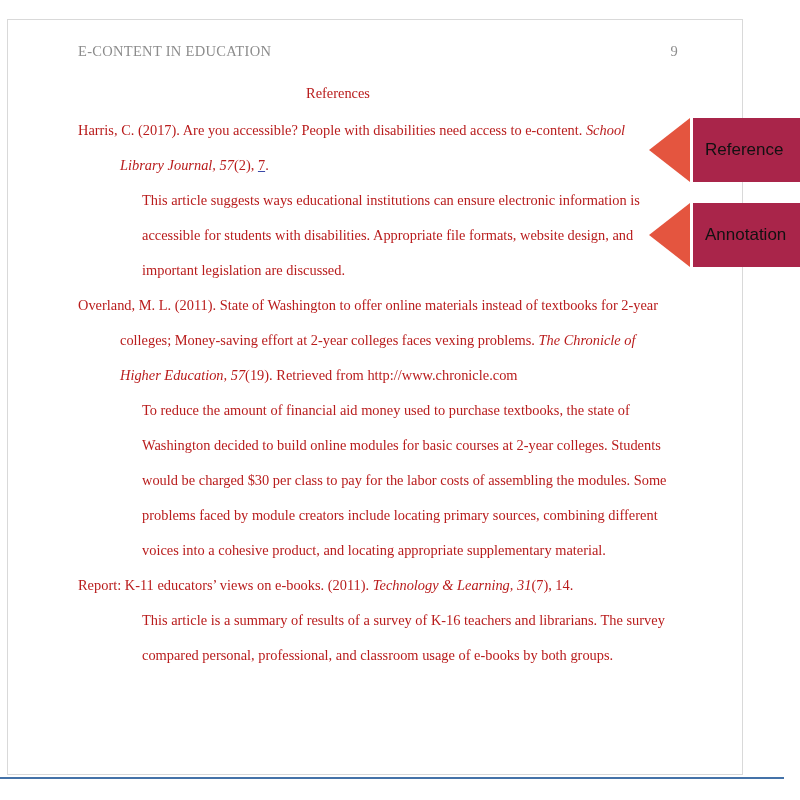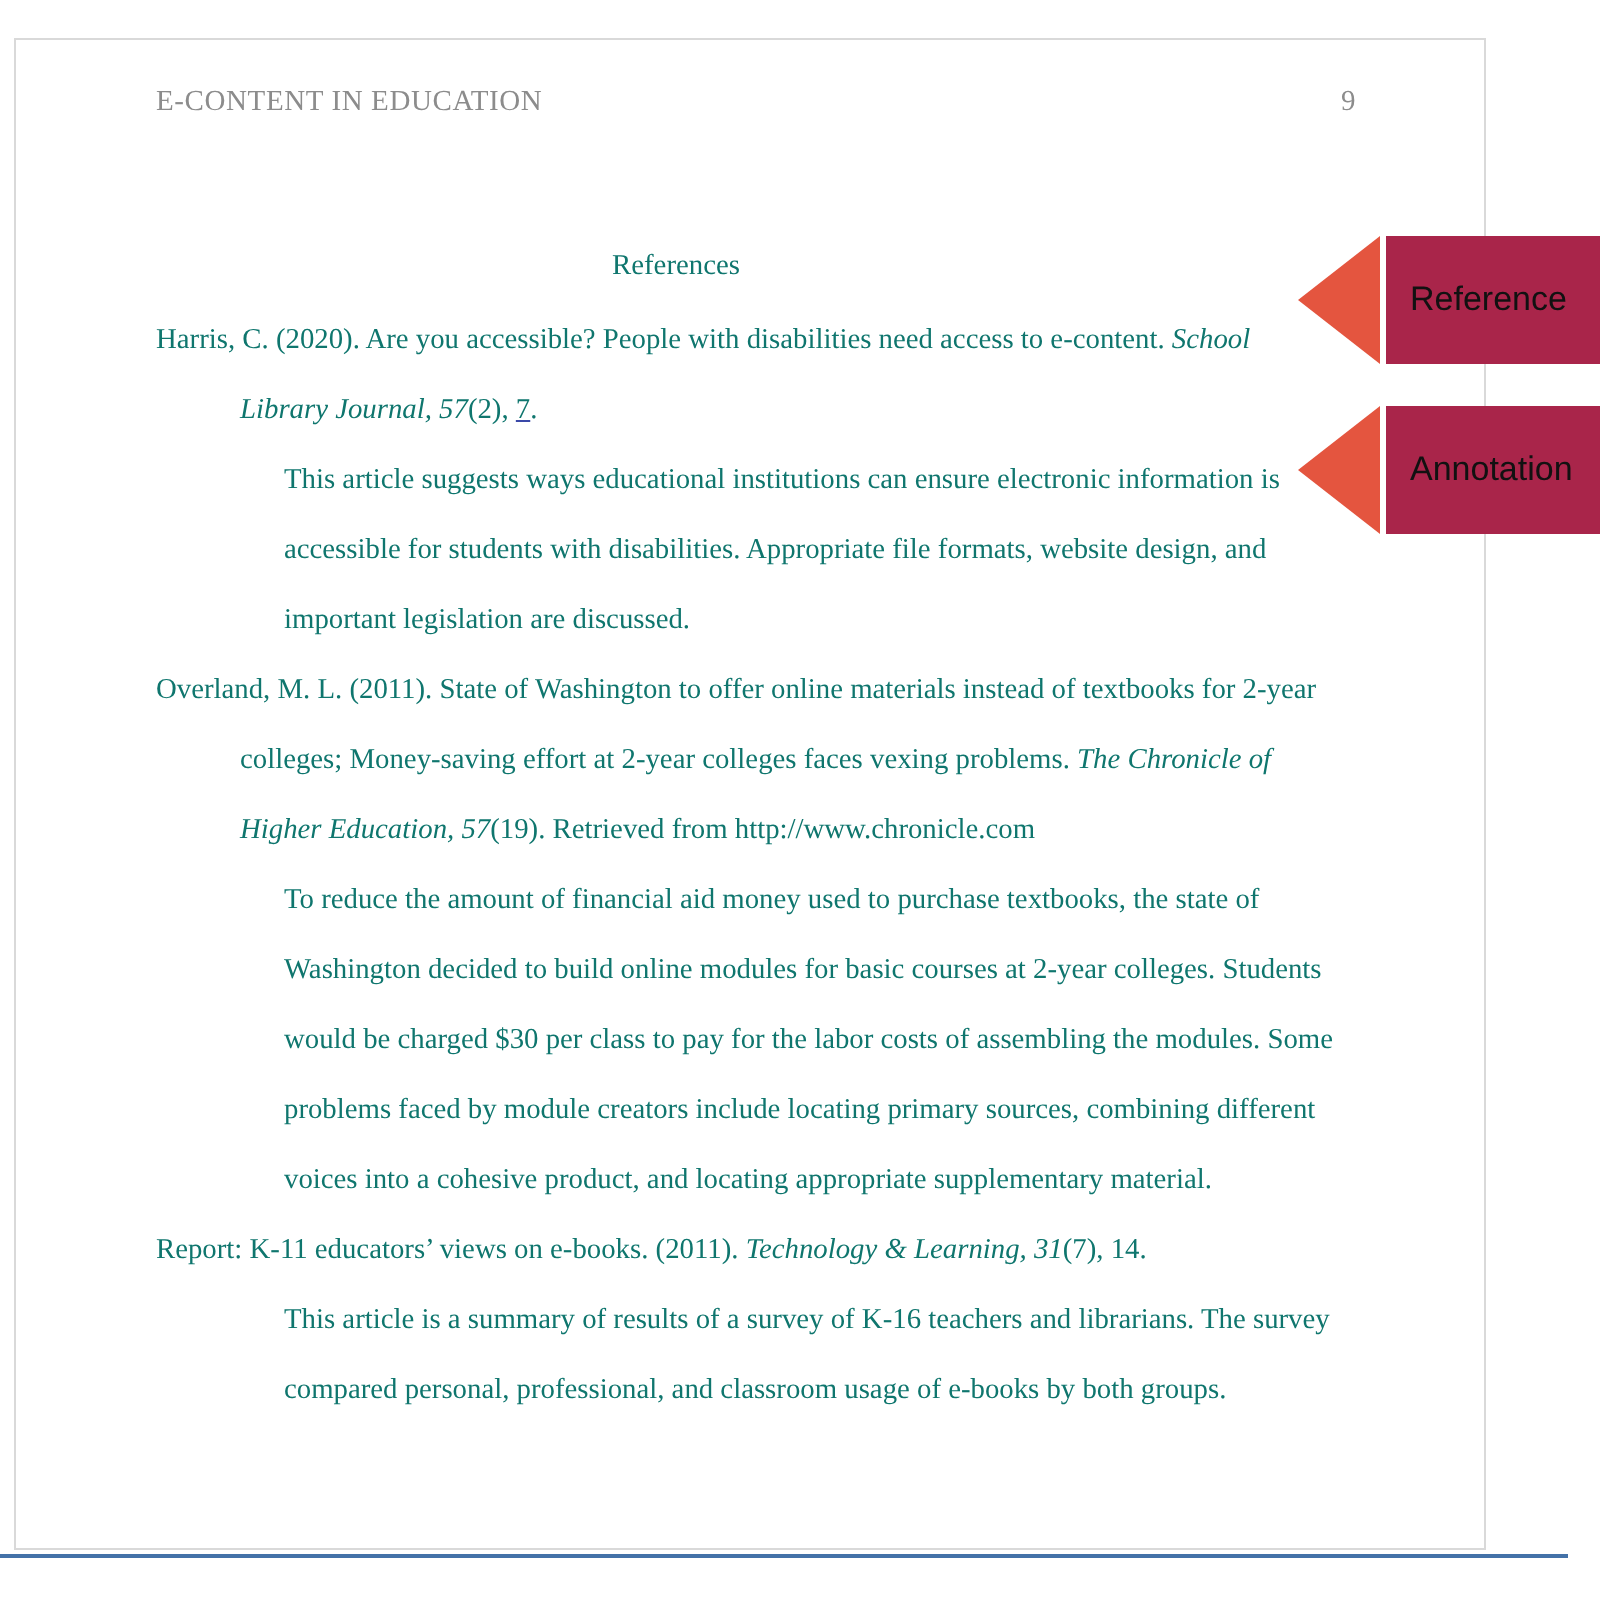--- a/index.html
+++ b/index.html
@@ -55,23 +55,22 @@
     color: #8c8c8c;
     font-size: 14.5px;
   }
 
   
   #doc-body {
     position: absolute;
     left: 78px;
     top: 78px;
     width: 590px;
-    color: #0f766e;
+    color: #b91c1c;
     font-size: 14.4px;
-    margin-top: 40px;
   }
 
   .ref-heading {
     text-align: center;
     margin: 0 0 5px 0;
     font-size: 14.4px;
     line-height: 30px;
     width: 520px;
   }
 
@@ -144,21 +143,21 @@
 <div id="running-head">
   <span class="rh-title">E-CONTENT IN EDUCATION</span>
   <span class="page-num">9</span>
 </div>
 
 <div id="doc-body">
 
   <div class="ref-heading">References</div>
 
   <div class="entry">
-    <p class="reference"><span>Harris, C. (2020). Are you accessible? People with disabilities need access to e-content. </span><i>School Library Journal, 57</i><span>(2), </span><span class="spell-link">7</span><span>.</span></p>
+    <p class="reference"><span>Harris, C. (2017). Are you accessible? People with disabilities need access to e-content. </span><i>School Library Journal, 57</i><span>(2), </span><span class="spell-link">7</span><span>.</span></p>
     <p class="annotation">This article suggests ways educational institutions can ensure electronic information is accessible for students with disabilities.  Appropriate file formats, website design, and important legislation are discussed.</p>
   </div>
 
   <div class="entry">
     <p class="reference"><span>Overland, M. L. (2011). State of Washington to offer online materials instead of textbooks for 2-year colleges; Money-saving effort at 2-year colleges faces vexing problems. </span><i>The Chronicle of Higher Education, 57</i><span>(19). Retrieved from http://www.chronicle.com</span><span class="spell-link"></span><span></span></p>
     <p class="annotation">To reduce the amount of financial aid money used to purchase textbooks, the state of Washington decided to build online modules for basic courses at 2-year colleges.  Students would be charged $30 per class to pay for the labor costs of assembling the modules.  Some problems faced by module creators include locating primary sources, combining different voices into a cohesive product, and locating appropriate supplementary material.</p>
   </div>
 
   <div class="entry">
     <p class="reference"><span>Report: K-11 educators’ views on e-books. (2011). </span><i>Technology &amp; Learning, 31</i><span>(7), 14.</span><span class="spell-link"></span><span></span></p>

